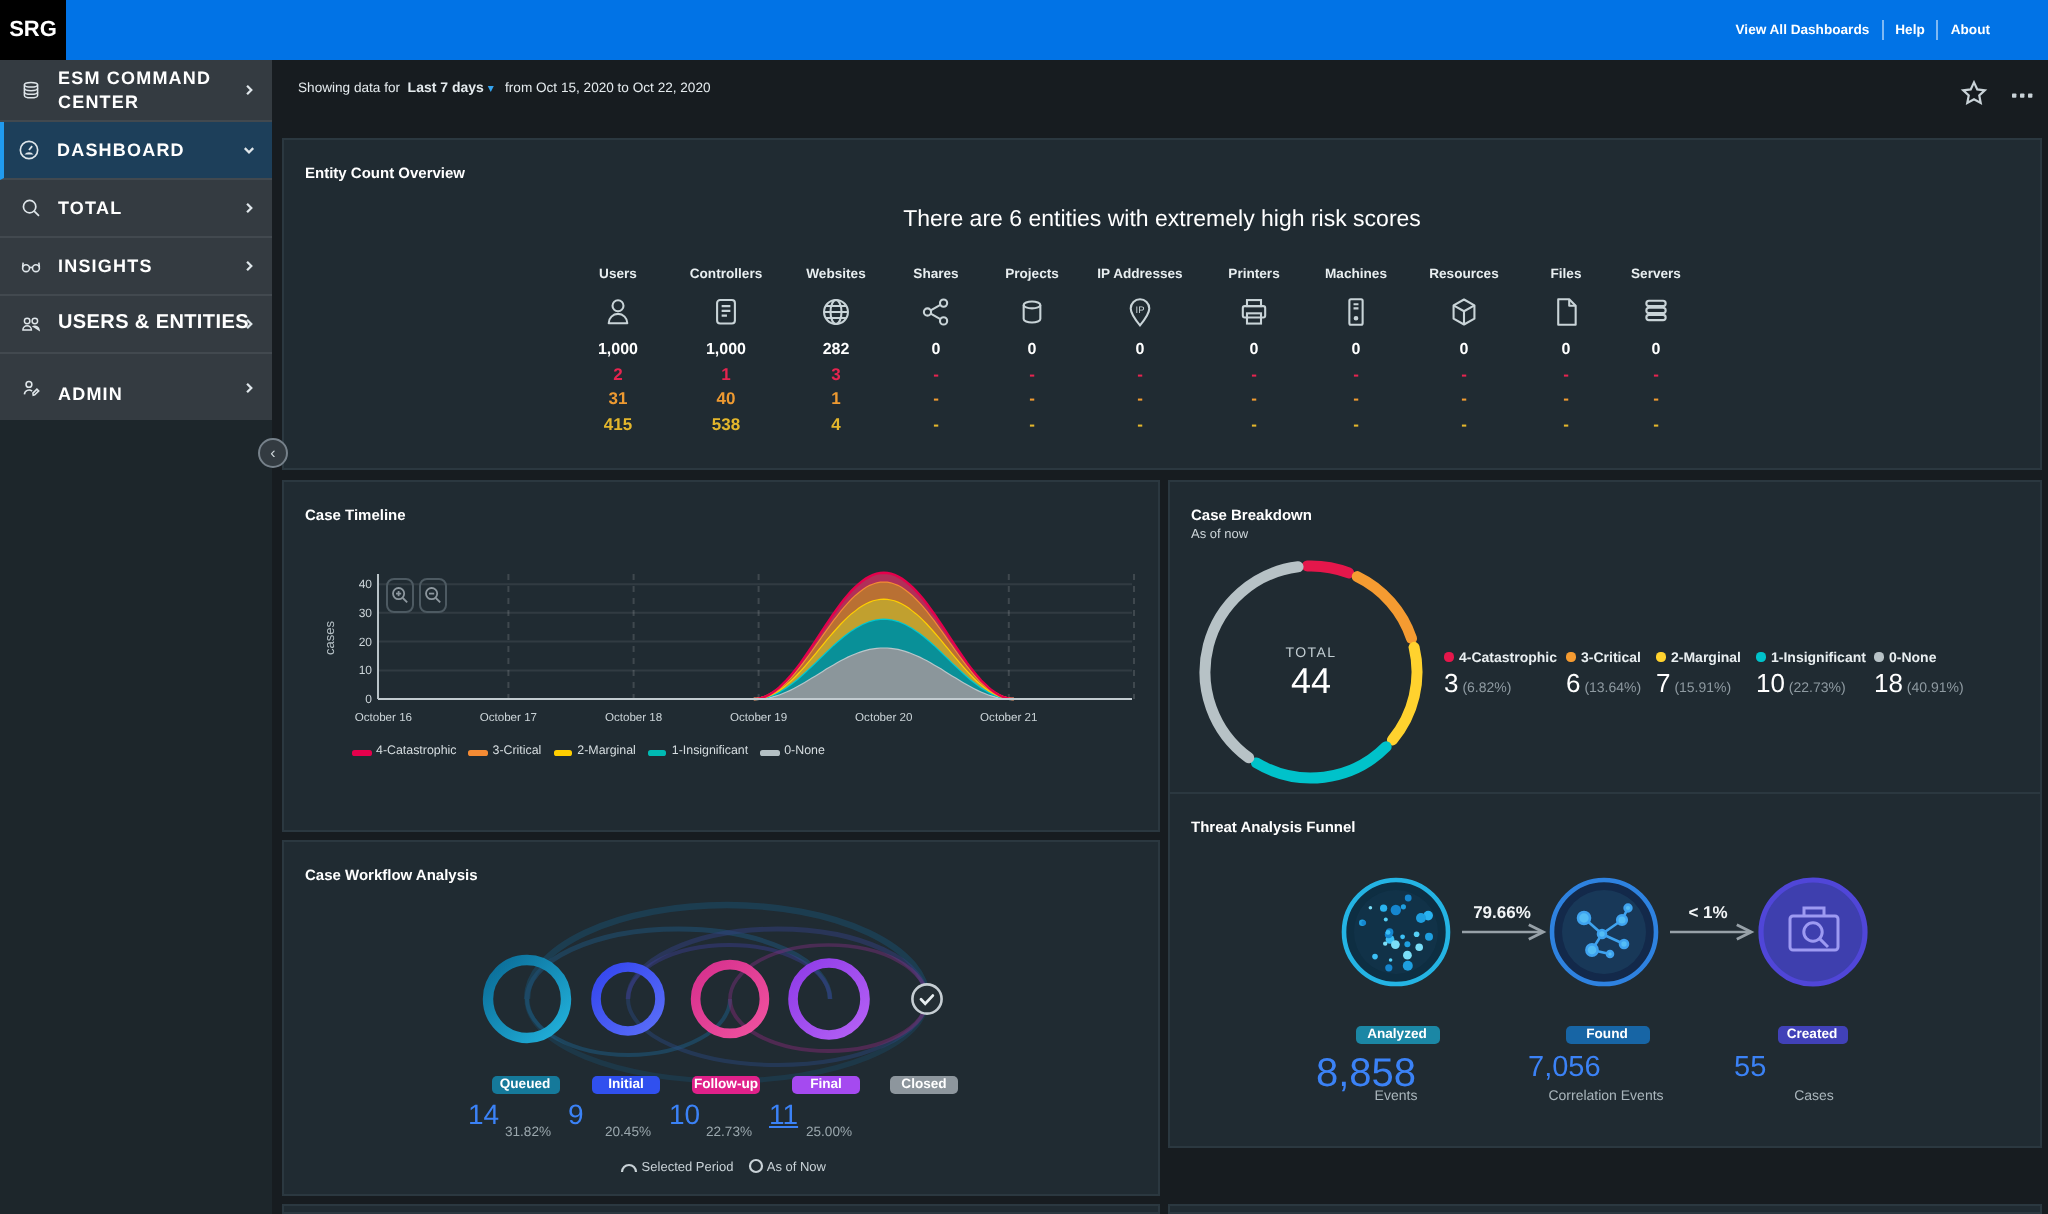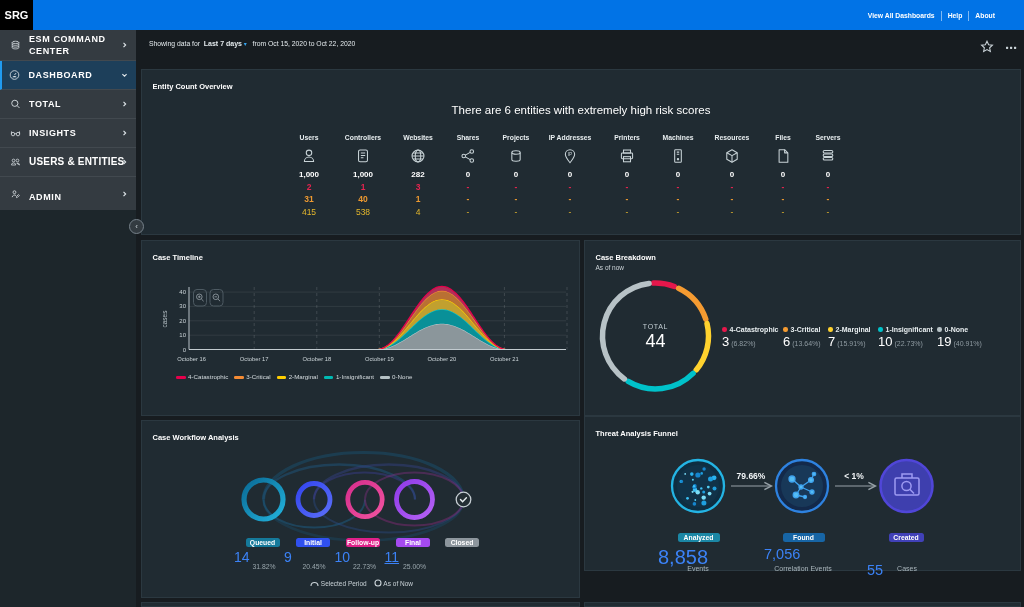--- a/index.html
+++ b/index.html
@@ -30,25 +30,25 @@
 .ptitle { position:absolute; left:10.5px; top:12px; color:#fff; font-weight:bold; font-size:7.5px; }
 .psub { position:absolute; left:10.5px; top:23px; color:#cdd5d9; font-size:6.5px; }
 #p1 { left:141px; top:69px; width:880px; height:166px; }
 #p1 h2 { position:absolute; left:0; width:100%; top:33.5px; text-align:center; color:#fff; font-size:11.5px; font-weight:normal; }
 .ecol { position:absolute; width:80px; text-align:center; top:62.5px; }
 .ecol .ehead { color:#e8eef0; font-size:6.8px; font-weight:bold; height:11px; line-height:9px; }
 .ecol .eicon { height:24.5px; padding-top:3.5px; }
 .ecol .ev0 { color:#fff; font-weight:bold; font-size:8px; height:13px; line-height:13px; }
 .ecol .ev1 { color:#e5244f; font-size:8.5px; font-weight:bold; height:12.3px; line-height:12.3px; }
 .ecol .ev2 { color:#ee9a31; font-size:8.5px; font-weight:bold; height:12.3px; line-height:12.3px; }
-.ecol .ev3 { color:#e3b62c; font-size:8.5px; font-weight:normal; height:12.3px; line-height:12.3px; }
+.ecol .ev3 { color:#e3b62c; font-size:8.5px; font-weight:bold; height:12.3px; line-height:12.3px; }
 #p2 { left:141px; top:240px; width:439px; height:176px; }
 #p3 { left:584px; top:240px; width:437px; height:176px; }
 #p4 { left:141px; top:420px; width:439px; height:178px; }
-#p5 { left:584px; top:416px; width:437px; height:155px;padding-left:12px; }
+#p5 { left:584px; top:396px; width:437px; height:178px;padding-left:12px; }
 #p6 { left:141px; top:602px; width:439px; height:5px; }
 #p7 { left:584px; top:602px; width:437px; height:5px; }
 .badge { position:absolute; height:9.5px; border-radius:2.5px; color:#fff; font-size:6.8px; font-weight:bold; text-align:center; line-height:9.5px; }
 .bignum { position:absolute; color:#3b82f6; font-size:14px; text-align:left; }
 .pct { position:absolute; color:#9aa7ad; font-size:6.8px; text-align:center; }
 .sublab { position:absolute; color:#aab6bc; font-size:7px; text-align:center; }
 </style>
 </head>
 <body>
 <div id="app">
@@ -366,21 +366,21 @@
 <div class="abs" style="left:243px; top:84.5px; white-space:nowrap; font-size:7px; line-height:7.5px;">
 <span style="display:inline-block; width:4.5px; height:4.5px; border-radius:50%; background:#ffd22e; margin-right:3px;"></span><span style="color:#e8eef0; font-size:7px; font-weight:bold;">2-Marginal</span>
 <div style="margin-top:3px; line-height:12px;"><span style="color:#fff; font-size:13px;">7</span> <span style="color:#8e9aa1; font-size:7px;">(15.91%)</span></div>
 </div>
 <div class="abs" style="left:293px; top:84.5px; white-space:nowrap; font-size:7px; line-height:7.5px;">
 <span style="display:inline-block; width:4.5px; height:4.5px; border-radius:50%; background:#00c2ca; margin-right:3px;"></span><span style="color:#e8eef0; font-size:7px; font-weight:bold;">1-Insignificant</span>
 <div style="margin-top:3px; line-height:12px;"><span style="color:#fff; font-size:13px;">10</span> <span style="color:#8e9aa1; font-size:7px;">(22.73%)</span></div>
 </div>
 <div class="abs" style="left:352px; top:84.5px; white-space:nowrap; font-size:7px; line-height:7.5px;">
 <span style="display:inline-block; width:4.5px; height:4.5px; border-radius:50%; background:#b7c2c6; margin-right:3px;"></span><span style="color:#e8eef0; font-size:7px; font-weight:bold;">0-None</span>
-<div style="margin-top:3px; line-height:12px;"><span style="color:#fff; font-size:13px;">19</span> <span style="color:#8e9aa1; font-size:7px;">(40.91%)</span></div>
+<div style="margin-top:3px; line-height:12px;"><span style="color:#fff; font-size:13px;">18</span> <span style="color:#8e9aa1; font-size:7px;">(40.91%)</span></div>
 </div>
   </div>
 
   <div class="panel" id="p4">
     <div class="ptitle">Case Workflow Analysis</div>
 <svg class="abs" style="left:0;top:0" width="439" height="178" viewBox="0 0 439 178">
 <defs>
           <linearGradient id="gq" x1="0" y1="0" x2="1" y2="1">
             <stop offset="0" stop-color="#0a6a95"></stop>
             <stop offset="1" stop-color="#22b3dd"></stop>
@@ -500,21 +500,21 @@
 <line x1="146" y1="69" x2="186" y2="69" stroke="#97a1a8" stroke-width="1.2" marker-end="url(#arr)"></line>
 <line x1="250" y1="69" x2="290" y2="69" stroke="#97a1a8" stroke-width="1.2" marker-end="url(#arr)"></line>
 <text x="166" y="62" fill="#f2f5f7" font-size="8.5" font-weight="bold" text-anchor="middle">79.66%</text>
 <text x="269" y="62" fill="#f2f5f7" font-size="8.5" font-weight="bold" text-anchor="middle">&lt; 1%</text>
 </svg>
 <div class="badge" style="left:92.5px; top:115.5px; width:42px; background:#1b87a5;">Analyzed</div>
 <div class="badge" style="left:197.5px; top:115.5px; width:42px; background:#1765a5;">Found</div>
 <div class="badge" style="left:303.5px; top:115.5px; width:35px; background:#4141b8;">Created</div>
 <div class="bignum" style="left:73px; top:129px; width:80px; font-size:20px;">8,858</div>
 <div class="bignum" style="left:179px; top:129px; width:80px; font-size:14.5px;">7,056</div>
-<div class="bignum" style="left:282px; top:129px; width:80px; font-size:14.5px;margin-top:16px;">55</div>
+<div class="bignum" style="left:282px; top:129px; width:80px; font-size:14.5px;">55</div>
 <div class="sublab" style="left:73px; top:148px; width:80px;">Events</div>
 <div class="sublab" style="left:158px; top:148px; width:120px;">Correlation Events</div>
 <div class="sublab" style="left:282px; top:148px; width:80px;">Cases</div>
   </div>
 
   <div class="panel" id="p6"></div>
   <div class="panel" id="p7"></div>
 </div>
 
 </body></html>

